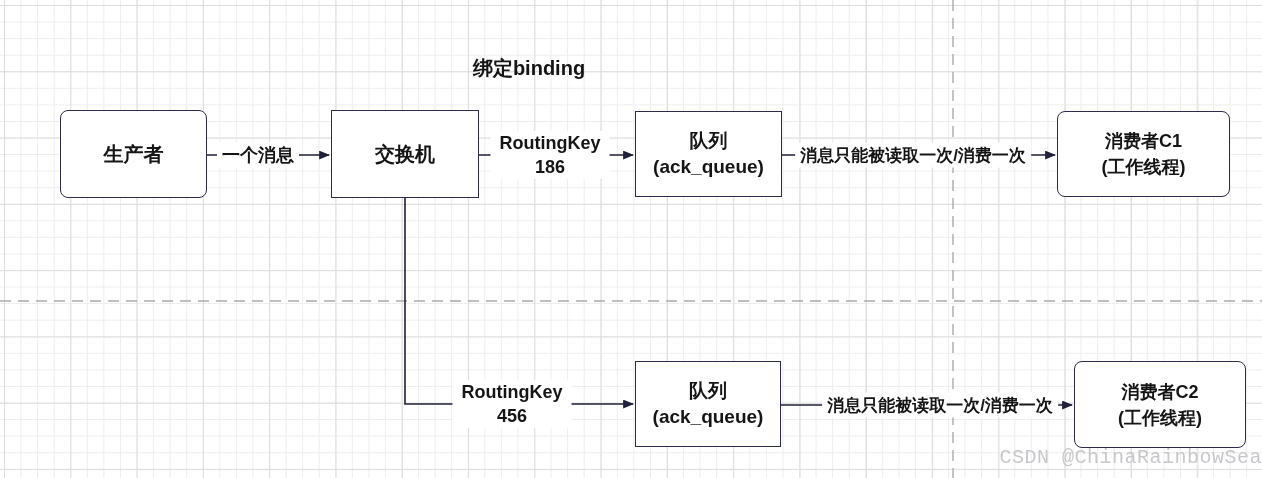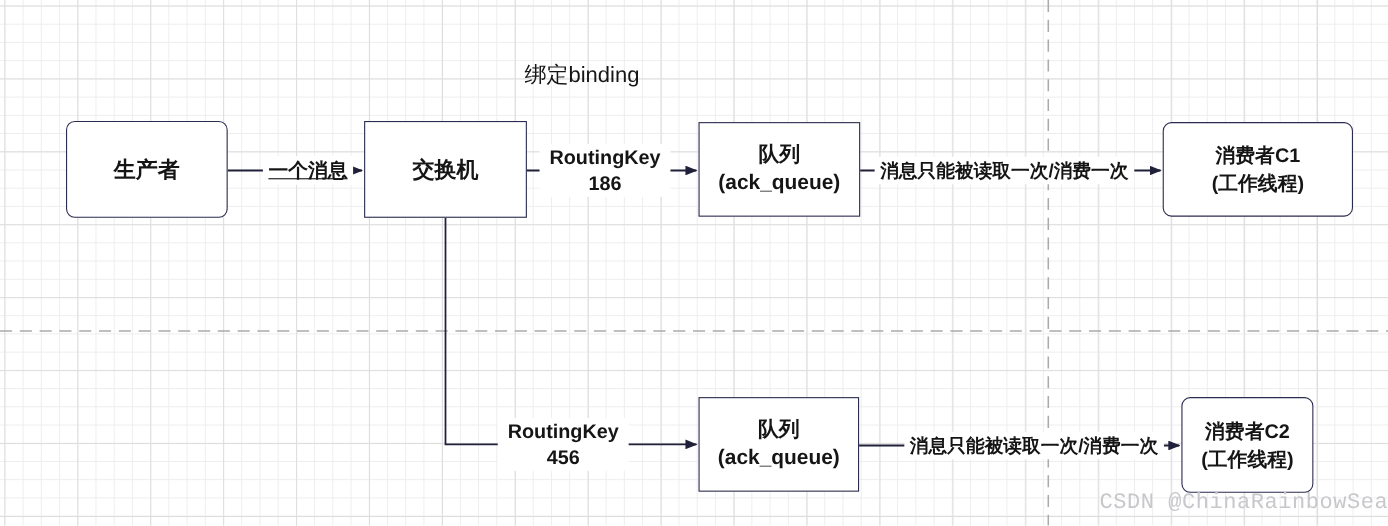--- a/index.html
+++ b/index.html
@@ -27,34 +27,34 @@
     align-items:center;justify-content:center;
     font-weight:bold;color:#151515;text-align:center;
   }
   .node.rounded{border-radius:8px;}
   .node .l2{font-weight:bold;}
   #node-producer{left:60px;top:110px;width:147px;height:88px;font-size:20px;}
   #node-exchange{left:331px;top:110px;width:148px;height:88px;font-size:20px;}
   #node-queue1{left:635px;top:111px;width:147px;height:86px;font-size:19px;line-height:26px;}
   #node-consumer1{left:1057px;top:111px;width:173px;height:86px;font-size:18px;line-height:26px;}
   #node-queue2{left:635px;top:361px;width:146px;height:86px;font-size:19px;line-height:26px;}
-  #node-consumer2{left:1074px;top:361px;width:120px;height:87px;font-size:18px;line-height:26px;}
+  #node-consumer2{left:1074px;top:361px;width:172px;height:87px;font-size:18px;line-height:26px;}
   .edge-label{
     position:absolute;transform:translate(-50%,-50%);
     background:#fff;font-weight:bold;color:#151515;
     text-align:center;white-space:nowrap;padding:1px 5px;
   }
   #label-msg1{left:913px;top:155px;font-size:17px;}
   #label-msg2{left:940px;top:405px;font-size:17px;}
-  #label-one-message{left:280px;top:155px;font-size:18px;text-decoration:underline;}
+  #label-one-message{left:258px;top:155px;font-size:18px;}
   #label-rk1{left:550px;top:155px;font-size:18px;line-height:24px;padding:0 9px;}
   #label-rk2{left:512px;top:404px;font-size:18px;line-height:24px;padding:0 9px;}
   #label-binding{
     position:absolute;left:529px;top:68px;transform:translate(-50%,-50%);
-    font-weight:normal;color:#151515;font-size:20px;white-space:nowrap;background:transparent;
+    font-weight:bold;color:#151515;font-size:20px;white-space:nowrap;background:transparent;
   }
   .watermark{
     position:absolute;right:0;top:446px;
     font-size:20px;color:#c8c8cc;font-weight:400;
     white-space:nowrap;letter-spacing:0.5px;font-family:Liberation Mono, monospace;
   }
 </style>
 </head>
 <body>
 

